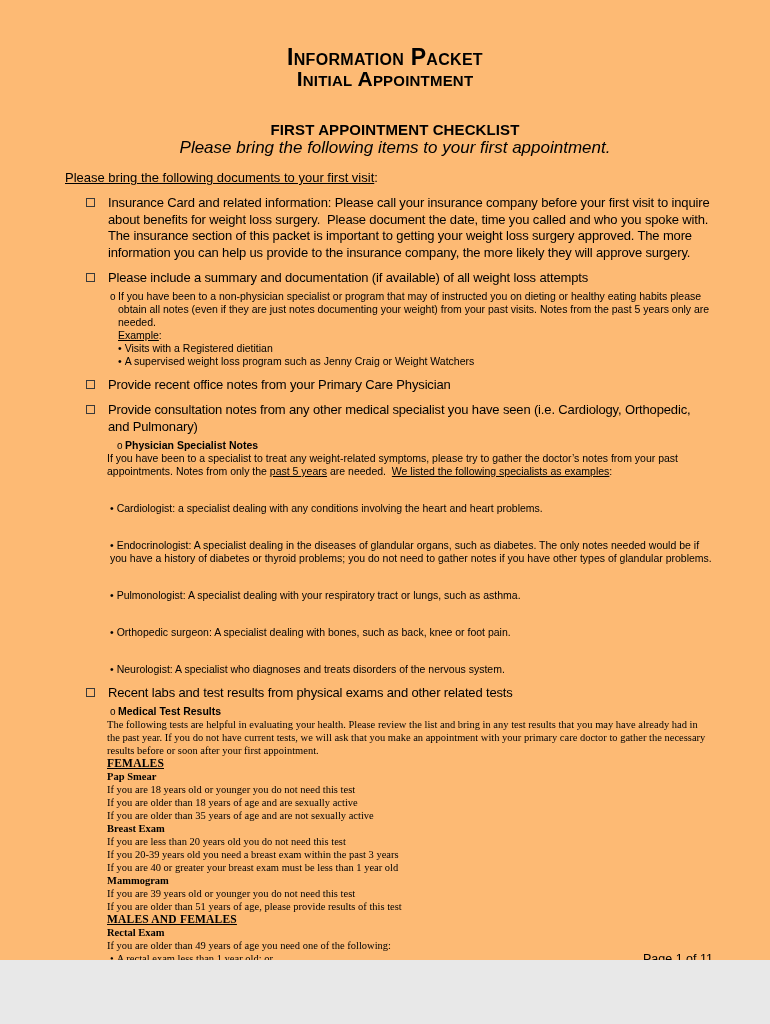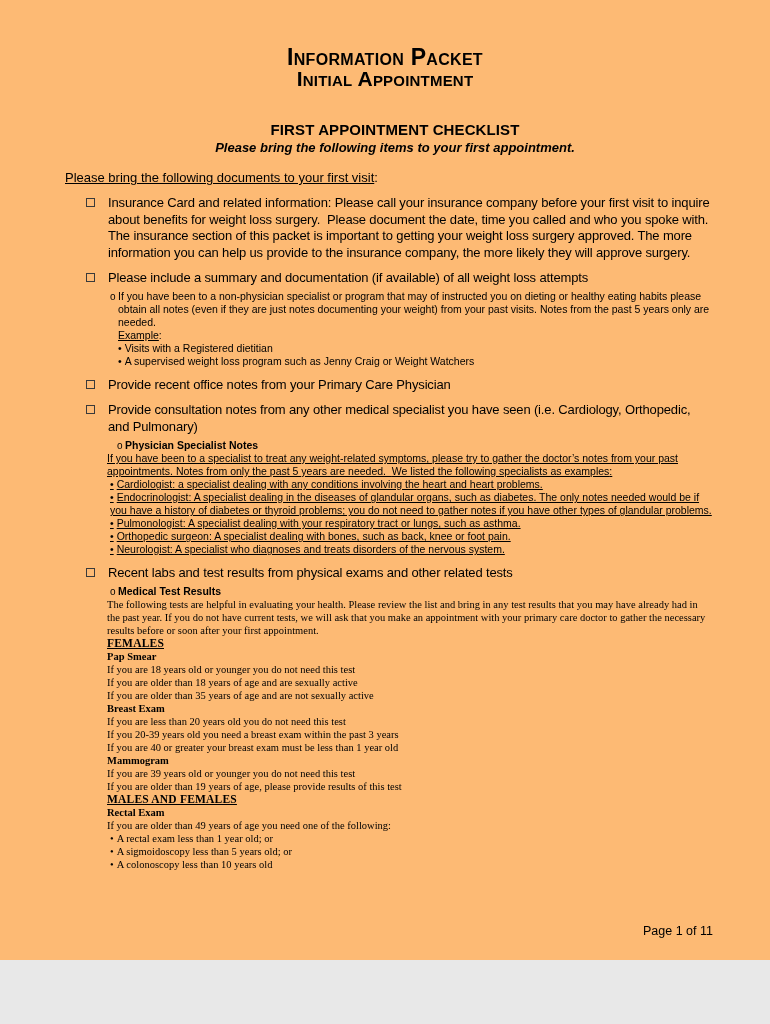--- a/index.html
+++ b/index.html
@@ -9,21 +9,21 @@
     background:#fdba74; color:#000;
     font-family:"Liberation Sans", sans-serif;
   }
   
   .doc-header { padding-top:44px; text-align:center; }
   .doc-title { font-size:23px; font-weight:700; font-variant:small-caps; line-height:26px; letter-spacing:.3px; }
   .doc-subtitle { font-size:21px; font-weight:700; font-variant:small-caps; line-height:17px; letter-spacing:.2px; }
 
   .checklist-header { margin-top:34px; text-align:center;padding-left:20px; }
   .ch-title { font-size:15px; font-weight:700; line-height:18px; letter-spacing:.1px; }
-  .ch-subtitle { font-size:13px; font-weight:700; font-style:italic; line-height:18px;text-align:center; }
+  .ch-subtitle { font-size:17px; font-weight:400; font-style:italic; line-height:18px;text-align:center; }
 
   
   .content { margin-left:65px; width:650px; }
   .intro { margin-top:12px; font-size:13px; line-height:17px; }
   .u { text-decoration:underline;margin-top:40px; }
 
   .check-item { display:flex; margin:9px 0 0 21px; font-size:13px; line-height:16.5px; letter-spacing:-.15px; }
   .checkbox { width:9px; height:9px; border:1px solid #3a3a3a; margin:3px 13px 0 0; flex:none; }
   .item-text { width:604px; }
 
@@ -33,30 +33,30 @@
   .b { font-weight:700; }
 
   
   .subnote3 { margin:3px 0 0 45px; }
   .subnote3 .body { width:595px; }
   .bullet-line .bullet { margin-right:3px; }
 
   
   .spec-title { margin:4px 0 0 52px; }
   .spec-title .title-text { font-weight:700; }
-  .spec-body { margin-left:42px; width:606px;text-decoration:underline; }
-  .spec-body .bullet-line { margin-left:3px; }
+  .spec-body { margin-left:42px; width:606px; }
+  .spec-body .bullet-line { margin-left:3px;margin-top:24px; }
 
   
   .med-title { margin:3px 0 0 45px; }
   .med-body { margin-left:42px; width:606px;font-family:Liberation Serif, serif; }
   .group-heading { font-size:11.5px; font-weight:700; text-decoration:underline; letter-spacing:.2px; }
   .med-body .bullet-line { margin-left:3px; }
 
-  .page-footer { position:absolute; top:924px; right:57px; font-size:12.5px; }
+  .page-footer { position:absolute; top:952px; right:57px; font-size:12.5px; }
 </style>
 </head>
 <body>
 
 <div class="page">
 
   <div class="doc-header">
     <div class="doc-title">Information Packet</div>
     <div class="doc-subtitle">Initial Appointment</div>
   </div>
@@ -130,21 +130,21 @@
       <div>If you are older than 18 years of age and are sexually active</div>
       <div>If you are older than 35 years of age and are not sexually active</div>
 
       <div class="b">Breast Exam</div>
       <div>If you are less than 20 years old you do not need this test</div>
       <div>If you 20-39 years old you need a breast exam within the past 3 years</div>
       <div>If you are 40 or greater your breast exam must be less than 1 year old</div>
 
       <div class="b">Mammogram</div>
       <div>If you are 39 years old or younger you do not need this test</div>
-      <div>If you are older than 19 years of age, please provide results of this test</div>
+      <div>If you are older than 51 years of age, please provide results of this test</div>
 
       <div class="group-heading">MALES AND FEMALES</div>
 
       <div class="b">Rectal Exam</div>
       <div>If you are older than 49 years of age you need one of the following:</div>
       <div class="bullet-line"><span class="bullet">•</span><span>A rectal exam less than 1 year old; or</span></div>
       <div class="bullet-line"><span class="bullet">•</span><span>A sigmoidoscopy less than 5 years old; or</span></div>
       <div class="bullet-line"><span class="bullet">•</span><span>A colonoscopy less than 10 years old</span></div>
     </div>
 

